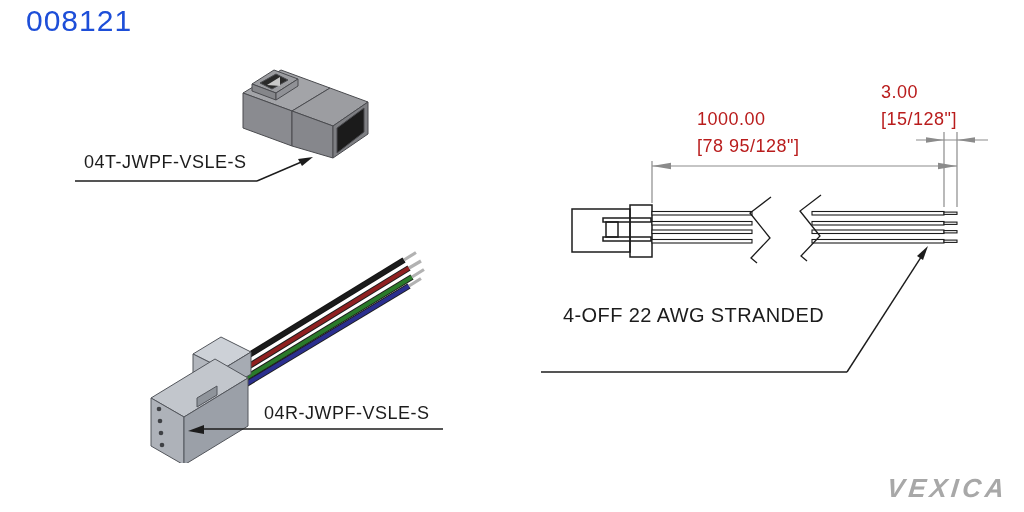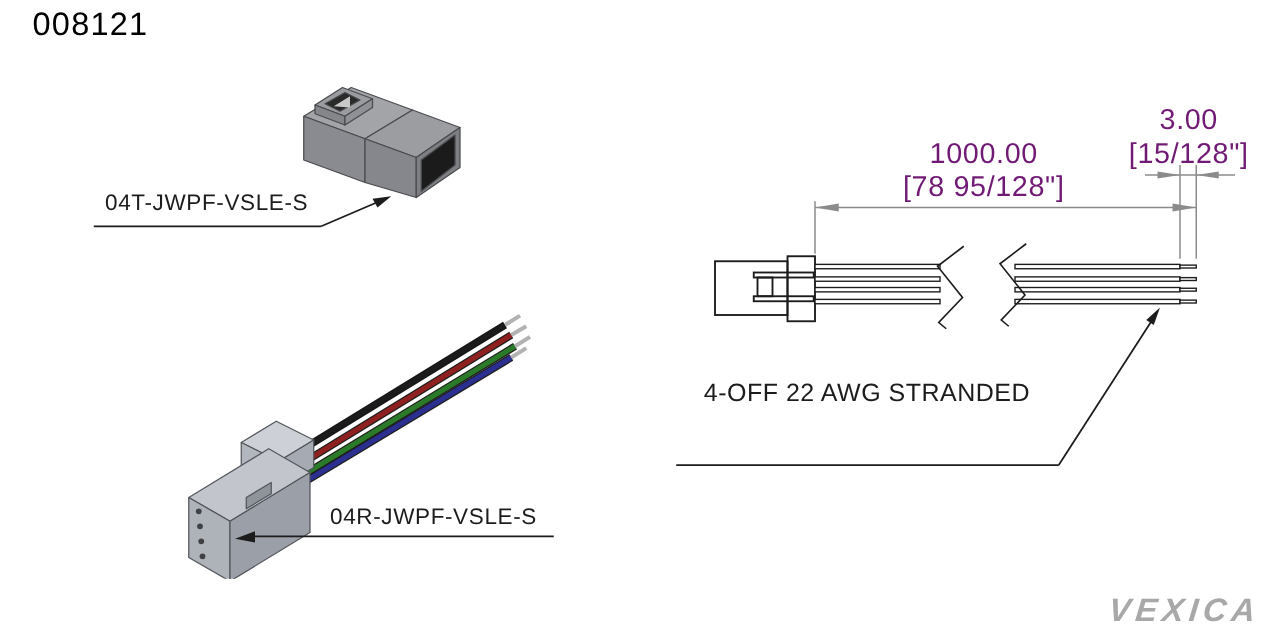--- a/index.html
+++ b/index.html
@@ -1,25 +1,25 @@
 <!DOCTYPE html>
 <html><head>
 <meta charset="utf-8">
 <style>
   html,body{margin:0;padding:0;background:#fff;}
   .sheet{
     position:relative;width:1024px;height:512px;background:#ffffff;overflow:hidden;
     font-family:"Liberation Sans","DejaVu Sans",sans-serif;
   }
   .abs{position:absolute;}
-  .doc-number{left:26px;top:4px;font-size:26px;color:#000000;letter-spacing:1px;}
+  .doc-number{left:26px;top:4px;font-size:30px;color:#1d4ed8;letter-spacing:1px;}
   .part-label{font-size:18px;color:#1c1c1c;letter-spacing:0.5px;white-space:nowrap;}
   .plug-label{left:84px;top:152px;}
   .recept-label{left:264px;top:403px;}
-  .dim-text{color:#701a75;font-size:23px;text-align:center;white-space:nowrap;letter-spacing:0.5px;}
+  .dim-text{color:#b91c1c;font-size:18px;text-align:left;white-space:nowrap;letter-spacing:0.5px;}
   .dim-len-m{left:697px;top:109px;width:180px;}
   .dim-len-i{left:697px;top:136px;width:180px;}
   .dim-strip-m{left:881px;top:82px;width:140px;}
   .dim-strip-i{left:881px;top:109px;width:140px;}
   .wire-note{left:563px;top:305px;font-size:20px;line-height:21px;color:#1c1c1c;letter-spacing:0.4px;}
   .logo{
     left:858px;top:473px;width:150px;text-align:right;
     font-size:26px;font-weight:bold;font-style:italic;color:#a8a8a8;
     letter-spacing:4px;transform:skewX(-6deg);
   }

